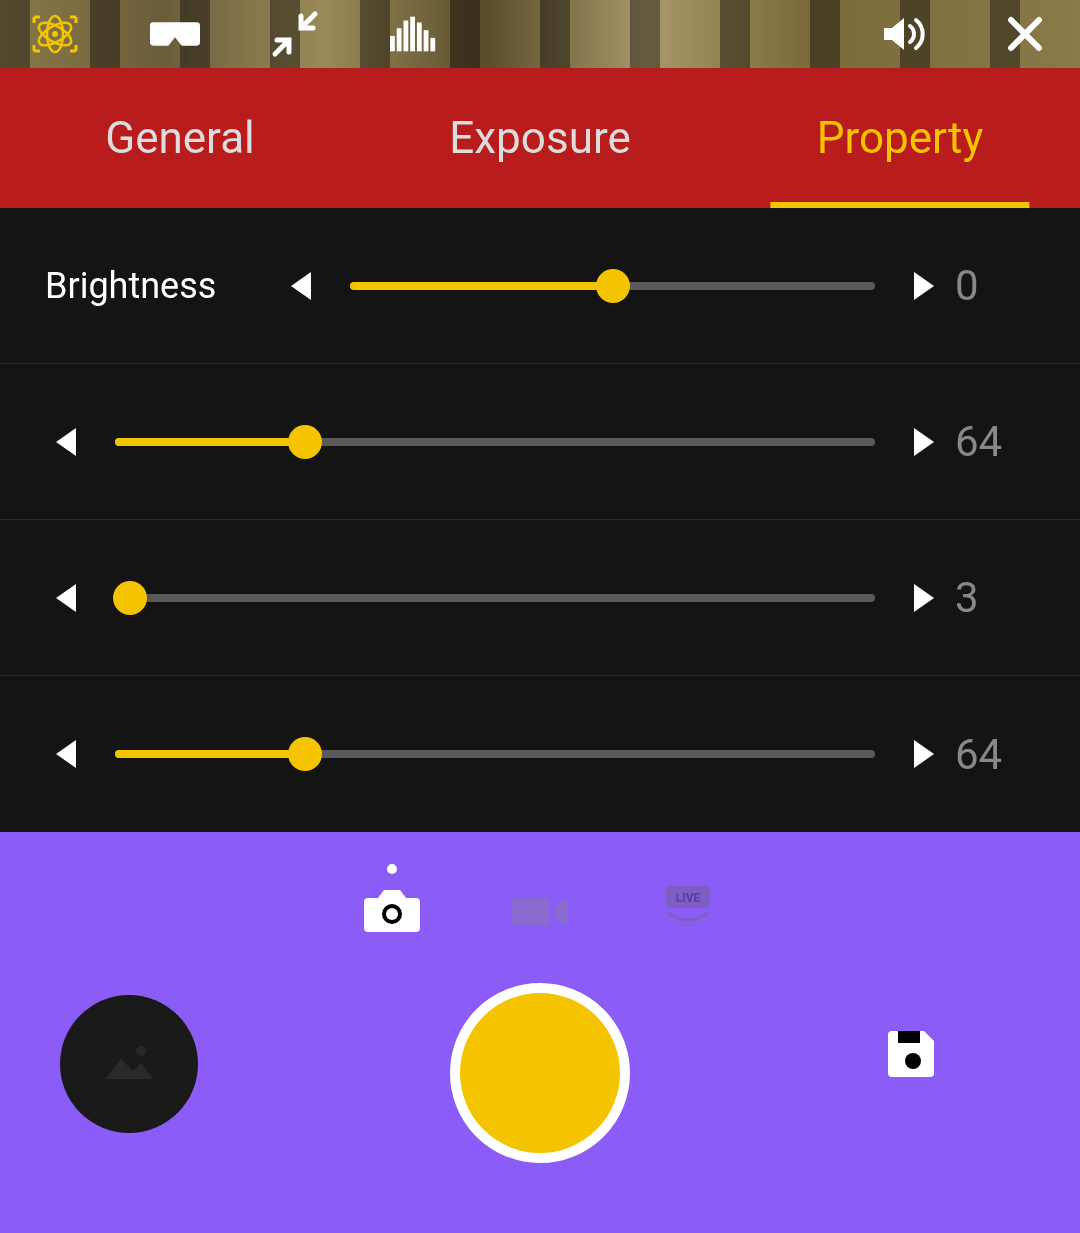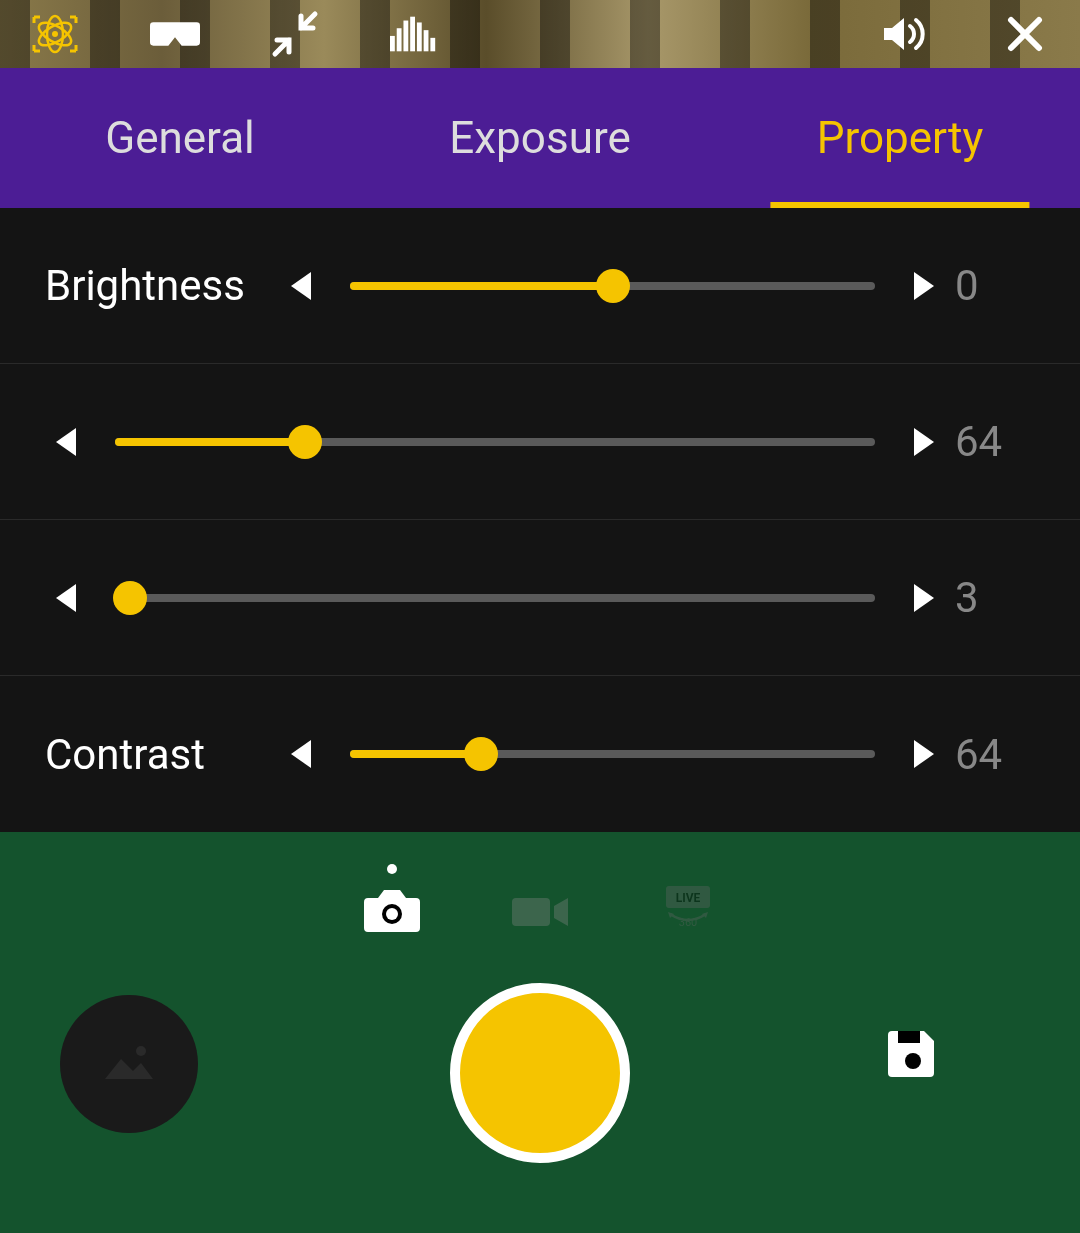--- a/index.html
+++ b/index.html
@@ -47,21 +47,21 @@
   }
   .top-icon {
     width: 50px;
     height: 36px;
     display: flex;
     align-items: center;
     justify-content: center;
   }
   .tabs {
     display: flex;
-    background: #4c1d95;
+    background: #b91c1c;
     height: 140px;
   }
   .tab {
     flex: 1;
     display: flex;
     align-items: center;
     justify-content: center;
     font-size: 44px;
     font-weight: 400;
     color: #ddd;
@@ -87,21 +87,21 @@
   .slider-row {
     display: flex;
     align-items: center;
     height: 156px;
     border-bottom: 1px solid #2a2a2a;
     padding: 0 45px;
   }
   .slider-row:last-child { border-bottom: none; }
   .slider-label {
     width: 235px;
-    font-size: 42px;
+    font-size: 36px;
     color: #fff;
   }
   .arrow-btn {
     width: 40px;
     display: flex;
     align-items: center;
     justify-content: center;
     cursor: pointer;
   }
   .slider-track-wrap {
@@ -135,21 +135,21 @@
     transform: translate(-50%, -50%);
   }
   .slider-value {
     width: 80px;
     text-align: left;
     font-size: 42px;
     color: #888;
     margin-left: 10px;
   }
   .bottom-bar {
-    background: #14532d;
+    background: #8b5cf6;
     position: relative;
     height: 401px;
   }
   .mode-icons {
     display: flex;
     justify-content: center;
     gap: 90px;
     padding-top: 30px;
     align-items: flex-end;
   }
@@ -318,21 +318,20 @@
     </div>
     <div class="arrow-btn">
       <svg width="26" height="32" viewBox="0 0 26 32">
           <path d="M2 2 L22 16 L2 30 Z" fill="#fff"></path>
         </svg>
     </div>
     <div class="slider-value">3</div>
   </div>
 
   <div class="slider-row">
-    <div class="slider-label">Contrast</div>
     <div class="arrow-btn">
       <svg width="26" height="32" viewBox="0 0 26 32">
           <path d="M24 2 L4 16 L24 30 Z" fill="#fff"></path>
         </svg>
     </div>
     <div class="slider-track-wrap">
       <div class="slider-track">
         <div class="slider-fill" style="width:25%"></div>
         <div class="slider-thumb" style="left:25%"></div>
       </div>

